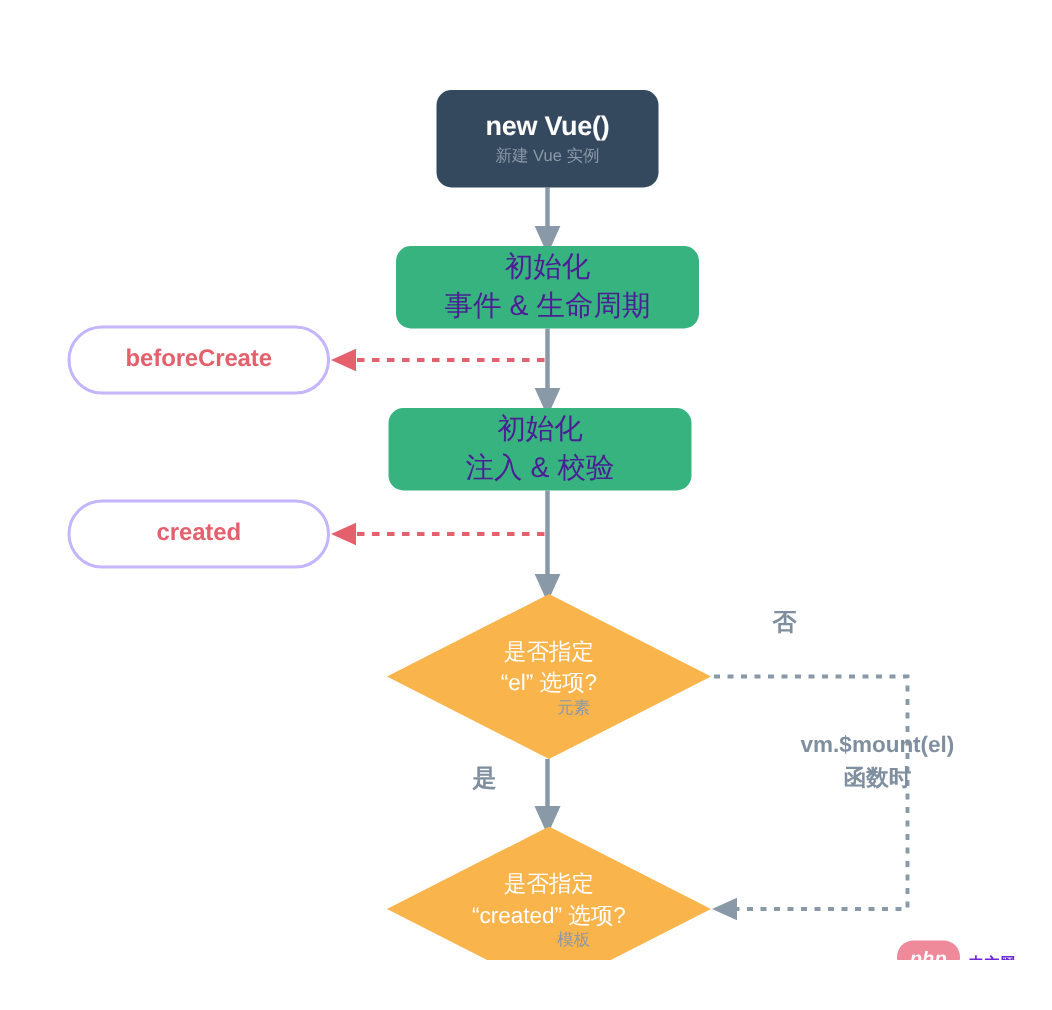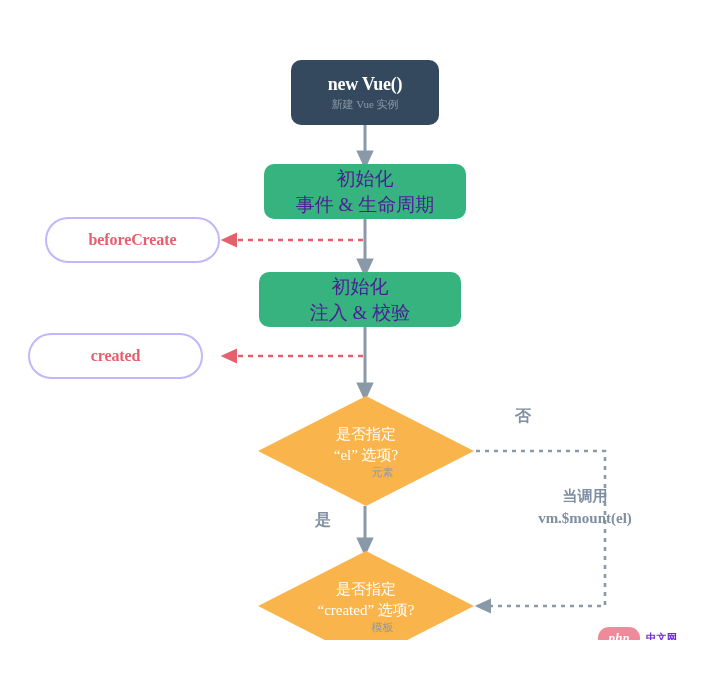--- a/index.html
+++ b/index.html
@@ -9,21 +9,20 @@
   }
   body {
     font-family: "Liberation Sans", "DejaVu Sans", sans-serif;
   }
   #stage {
     position: relative;
     width: 701px;
     height: 640px;
     background: #ffffff;
     overflow: hidden;
-    font-family: Liberation Serif, serif;
   }
   #edges {
     position: absolute;
     left: 0;
     top: 0;
     width: 701px;
     height: 673px;
   }
 
   .node {
@@ -83,21 +82,21 @@
     border: 2px solid #c4b5fd;
     border-radius: 23px;
   }
   .node-hook .label {
     color: #e4606d;
     font-size: 16px;
     font-weight: bold;
     letter-spacing: -0.1px;
   }
   #node-beforecreate { left: 45px; top: 217px; }
-  #node-created { left: 28px; top: 333px; }
+  #node-created { left: 45px; top: 333px; }
 
   
   .node-diamond {
     width: 216px;
     height: 110px;
     background: transparent;
   }
   .node-diamond .shape {
     position: absolute;
     left: 0;
@@ -149,21 +148,21 @@
     width: 170px;
     font-size: 15px;
   }
 
   
   #watermark {
     position: absolute;
     left: 598px;
     top: 627px;
     display: flex;
-    align-items: center;
+    align-items: flex-end;
     gap: 6px;
   }
   #watermark .php-badge {
     width: 42px;
     height: 22px;
     border-radius: 11px;
     background: #ef8a9b;
     color: #ffffff;
     font-size: 13px;
     font-style: italic;
@@ -254,22 +253,22 @@
       <div class="d2">“created” 选项?</div>
       <div class="d3">模板</div>
     </div>
   </div>
 
   <div class="edge-label" id="label-no">否</div>
 
   <div class="edge-label" id="label-yes">是</div>
 
   <div class="edge-label" id="label-mount">
-    <div>当调用</div>
     <div>vm.$mount(el)</div>
+    <div>函数时</div>
   </div>
 
   <div id="watermark">
     <div class="php-badge">php</div>
     <div class="wm-text">中文网</div>
   </div>
 
 </div>
 
 </body></html>

